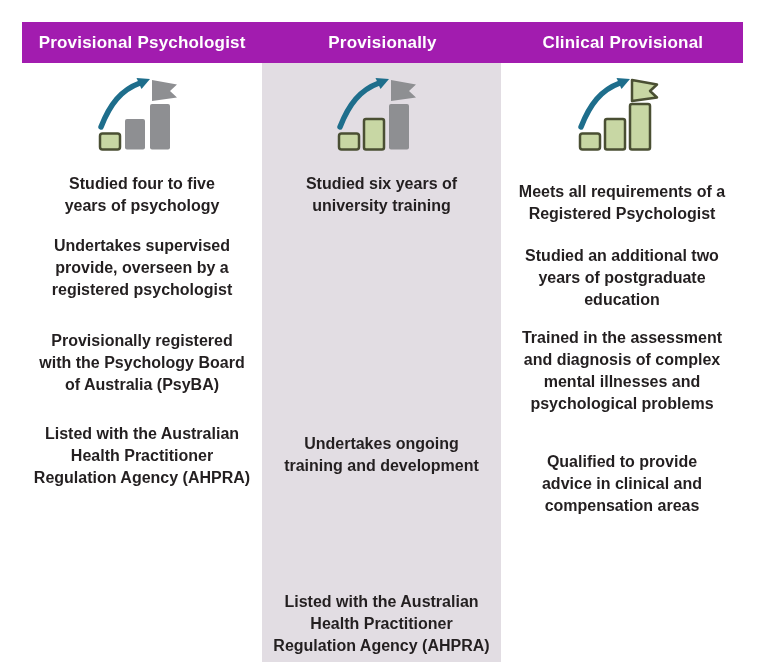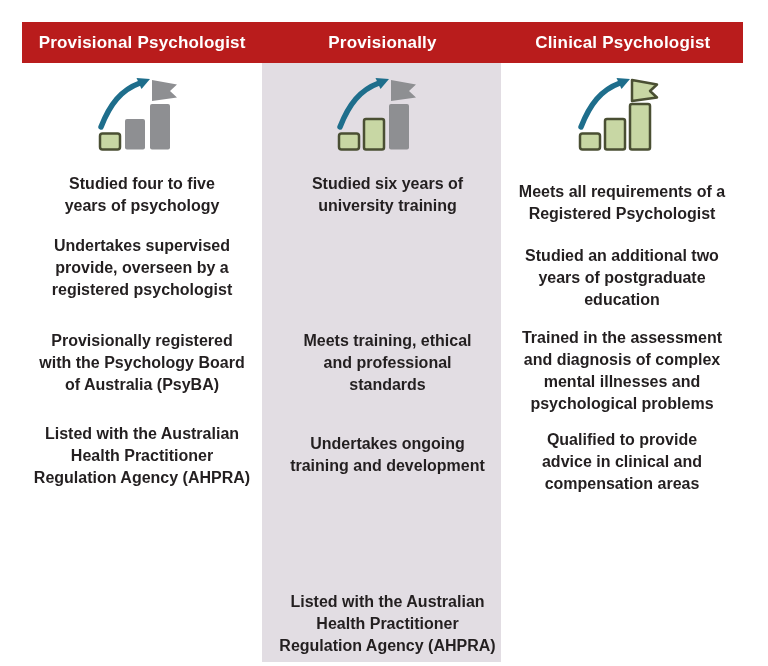--- a/index.html
+++ b/index.html
@@ -46,34 +46,34 @@
   .item {
     position: absolute;
     text-align: center;
     font-size: 16px;
     line-height: 22px;
     font-weight: 600;
     color: #231f20;
     white-space: pre-line;
   }
   .col-1 { left: 22px;  width: 240px; text-align: center; }
-  .col-2 { left: 268px; width: 239px; }
+  .col-2 { left: 262px; width: 239px; }
   .col-3 { left: 501px; width: 242px; margin-top: 8px; }
 </style>
 </head>
 <body>
 
 <div class="canvas">
 
   <div class="band" style="background: rgb(226, 221, 227);"></div>
 
-  <div class="header-bar" style="background: #b91c1c;">
+  <div class="header-bar" style="background: #a21caf;">
     <div class="header-cell">Provisional Psychologist</div>
     <div class="header-cell">Provisionally</div>
-    <div class="header-cell">Clinical Psychologist</div>
+    <div class="header-cell">Clinical Provisional</div>
   </div>
 
   <div class="icon-wrap" style="left:98px">
     <svg viewBox="0 0 88 74" xmlns="http://www.w3.org/2000/svg">
       <rect x="2" y="56.5" width="20" height="16" rx="2.5" stroke-width="2.5" fill="#c8d7a4" stroke="#4a4f33"></rect>
       <rect x="27" y="42" width="20" height="30.5" rx="2" stroke-width="2.5" fill="#8e8f92" stroke="none"></rect>
       <rect x="52" y="27" width="20" height="45.5" rx="2" stroke-width="2.5" fill="#8e8f92" stroke="none"></rect>
       <polygon points="54,24 54,3 79,7.5 72,14 79,20.5" stroke-width="2.5" stroke-linejoin="round" fill="#8e8f92" stroke="none"></polygon>
       <path d="M3,50 C12,27 23,13 42,6" fill="none" stroke-width="5.5" stroke-linecap="round" stroke="#1e6e8c"></path>
       <polygon points="52,2 38.5,1 43.5,12" fill="#1e6e8c"></polygon>
@@ -109,35 +109,32 @@
 registered psychologist</div>
   <div class="item col-1" style="top:330px">Provisionally registered
 with the Psychology Board
 of Australia (PsyBA)</div>
   <div class="item col-1" style="top:423px">Listed with the Australian
 Health Practitioner
 Regulation Agency (AHPRA)</div>
 
   <div class="item col-2" style="top:173px">Studied six years of
 university training</div>
-  <div class="item col-2" style="top:330px">Meets training, ethical
-and professional
-standards</div>
   <div class="item col-2" style="top:433px">Undertakes ongoing
 training and development</div>
   <div class="item col-2" style="top:591px">Listed with the Australian
 Health Practitioner
 Regulation Agency (AHPRA)</div>
 
   <div class="item col-3" style="top:173px">Meets all requirements of a
 Registered Psychologist</div>
   <div class="item col-3" style="top:237px">Studied an additional two
 years of postgraduate
 education</div>
   <div class="item col-3" style="top:319px">Trained in the assessment
 and diagnosis of complex
 mental illnesses and
 psychological problems</div>
-  <div class="item col-3" style="top:421px">Qualified to provide
+  <div class="item col-3" style="top:443px">Qualified to provide
 advice in clinical and
 compensation areas</div>
 
 </div>
 
 </body></html>

